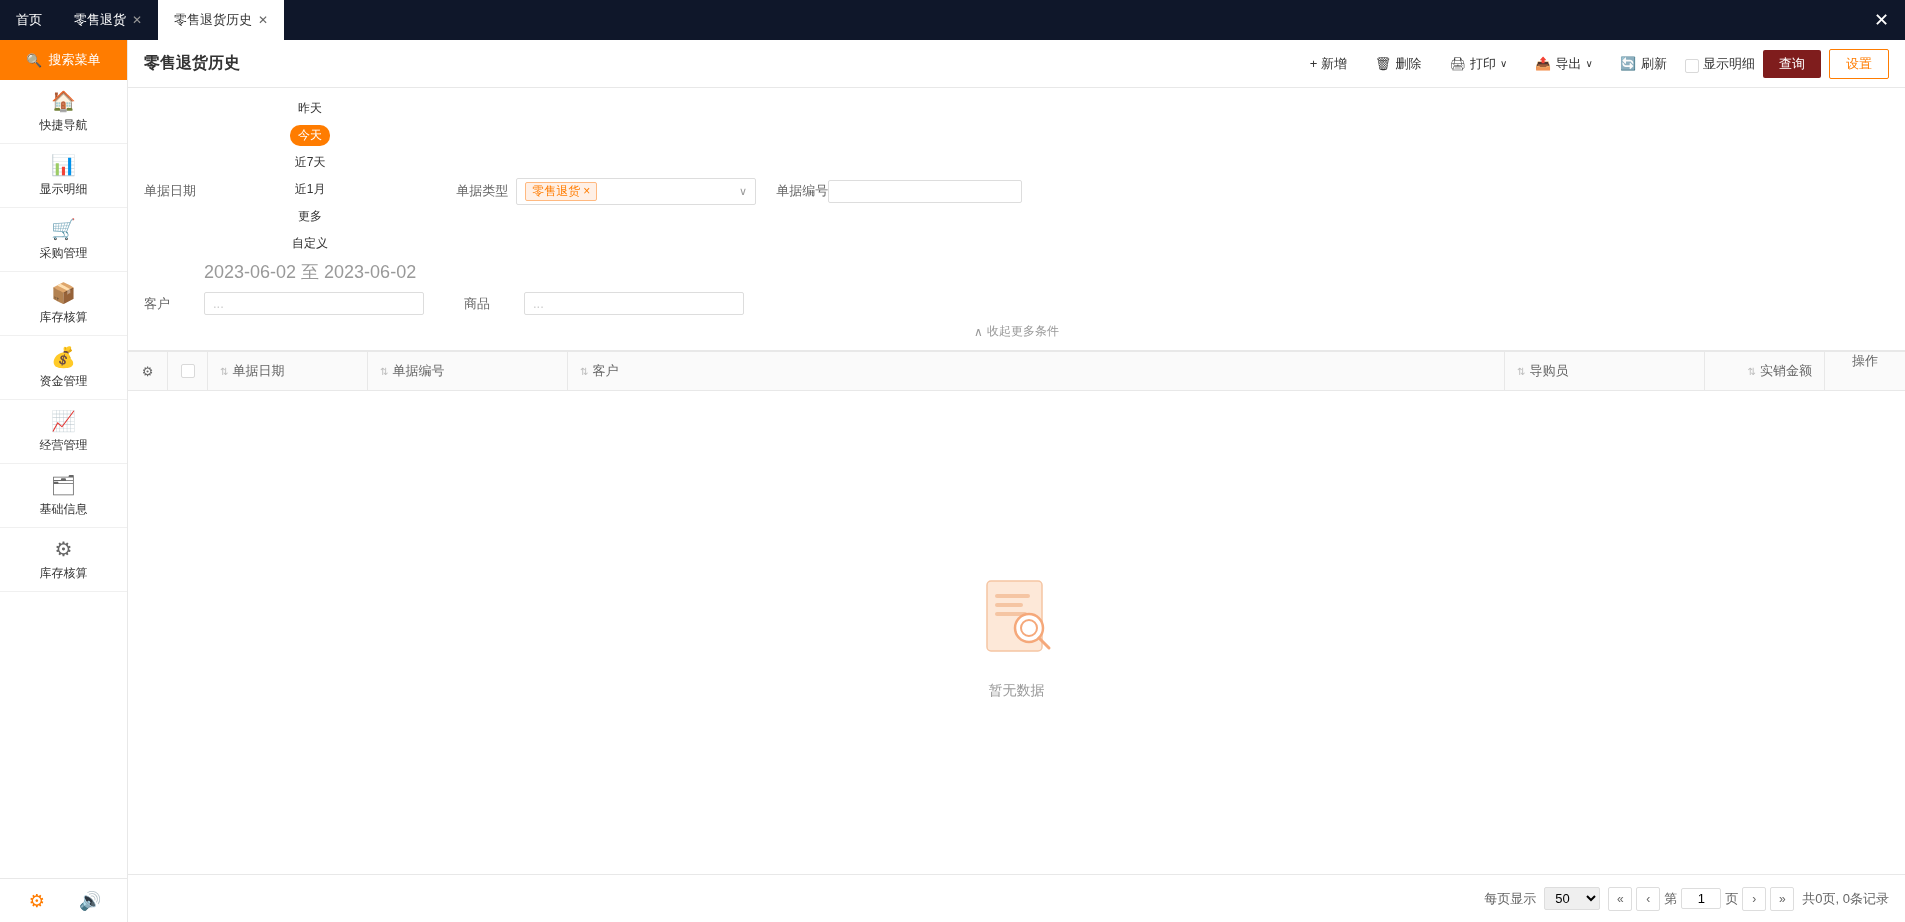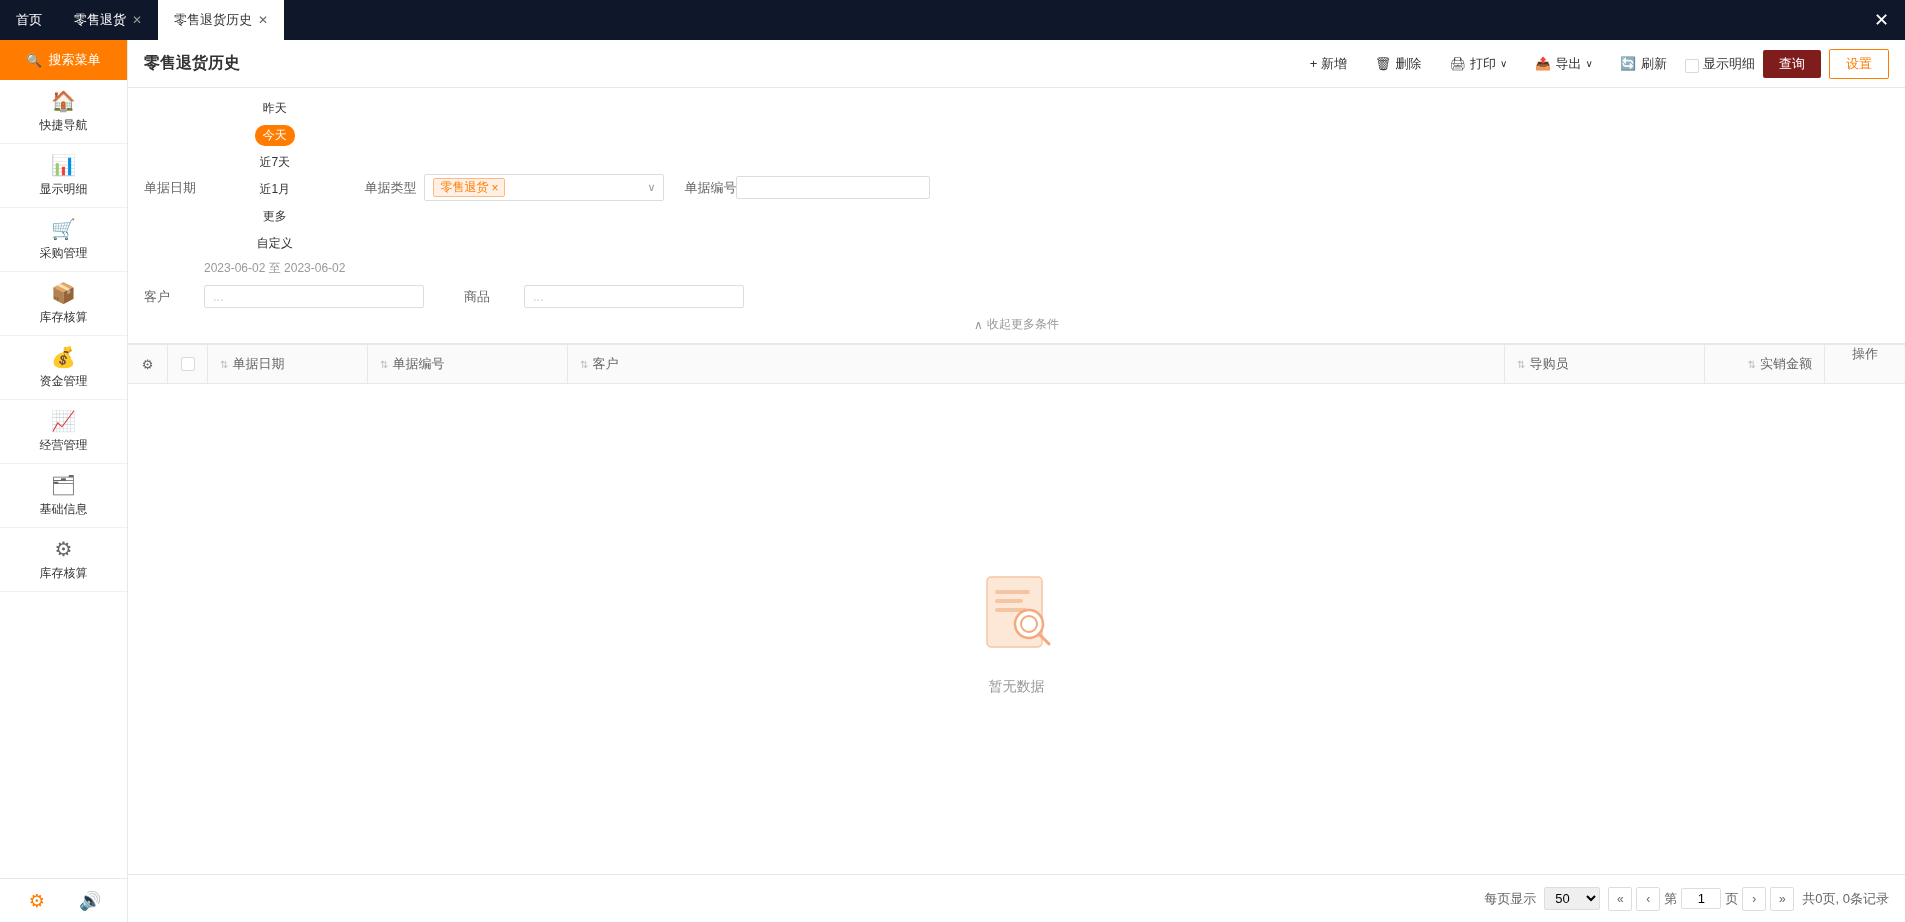--- a/index.html
+++ b/index.html
@@ -208,21 +208,21 @@
       background: none;
       color: #333;
     }
     .date-btn.active {
       background: #ff7c00;
       color: #fff;
       border-radius: 10px;
       padding: 2px 8px;
     }
     .date-range {
-      font-size: 12px;
+      font-size: 18px;
       color: #999;
     }
     .filter-type-select {
       display: flex;
       align-items: center;
       border: 1px solid #ddd;
       border-radius: 2px;
       padding: 3px 8px;
       min-width: 240px;
       font-size: 13px;
@@ -525,21 +525,21 @@
         <span class="filter-label">单据日期</span>
         <div class="filter-dates">
           <button class="date-btn">昨天</button>
           <button class="date-btn active">今天</button>
           <button class="date-btn">近7天</button>
           <button class="date-btn">近1月</button>
           <button class="date-btn">更多</button>
           <button class="date-btn">自定义</button>
           <span class="date-range">2023-06-02 至 2023-06-02</span>
         </div>
-        <span class="filter-label" style="margin-left:19px;">单据类型</span>
+        <span class="filter-label" style="margin-left:40px;">单据类型</span>
         <div class="filter-type-select">
           <span class="type-tag">
             <span>零售退货</span>
             <span class="type-tag-close">×</span>
           </span>
           <span class="select-arrow">∨</span>
         </div>
         <span class="filter-id-label">单据编号</span>
         <input class="filter-id-input" type="text" style="">
       </div>

